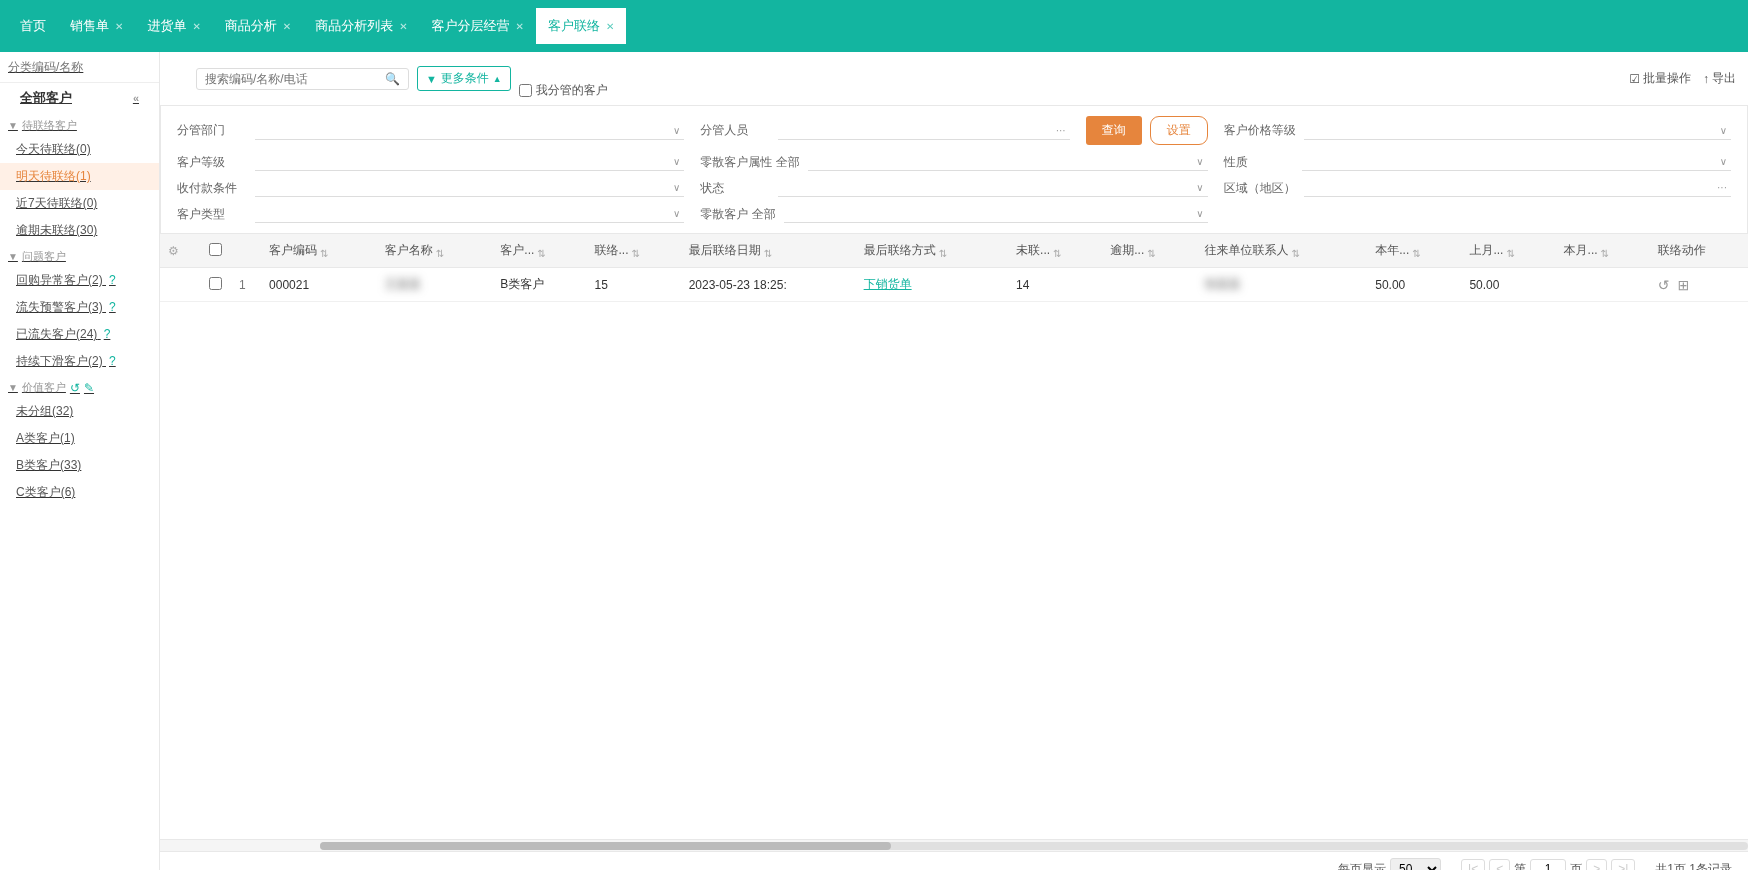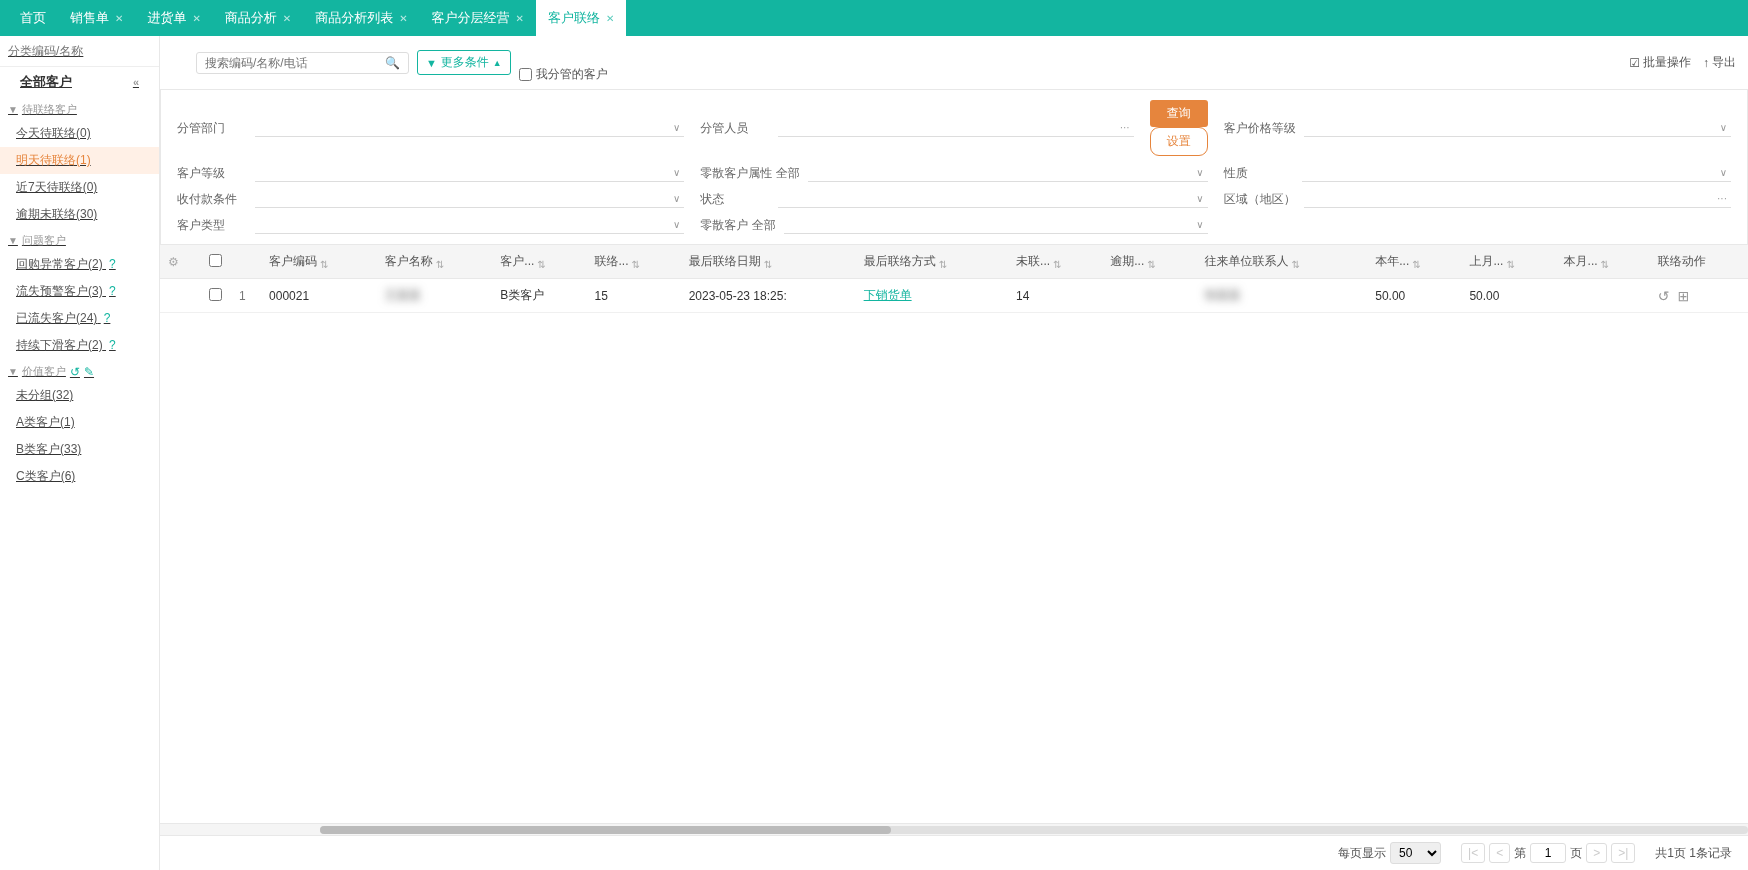--- a/index.html
+++ b/index.html
@@ -3,21 +3,21 @@
   <meta charset="utf-8">
   <style>
     * { box-sizing: border-box; margin: 0; padding: 0; }
     body { font-family: 'Microsoft YaHei', sans-serif; font-size: 12px; background: #f5f5f5; color: #333; }
 
     
     .top-nav {
       background: #13b5a0;
       display: flex;
       align-items: center;
-      height: 36px;
+      height: 52px;
       padding: 0 8px;
     }
     .top-nav .nav-item {
       color: #fff;
       padding: 0 12px;
       height: 36px;
       display: flex;
       align-items: center;
       cursor: pointer;
       font-size: 13px;
@@ -464,21 +464,21 @@
           <span></span>
           <span class="chevron">∨</span>
         </div>
       </div>
       <div class="filter-row">
         <span class="filter-label">分管人员</span>
         <div class="filter-select">
           <span></span>
           <span class="chevron">···</span>
         </div>
-        <div style="display:flex;flex-direction:column;gap:0;margin-left:8px">
+        <div style="display:flex;flex-direction:row;gap:8px;margin-left:8px">
           <button class="btn-query">查询</button>
           <button class="btn-settings">设置</button>
         </div>
       </div>
 
       <div class="filter-row">
         <span class="filter-label">客户价格等级</span>
         <div class="filter-select">
           <span></span>
           <span class="chevron">∨</span>

